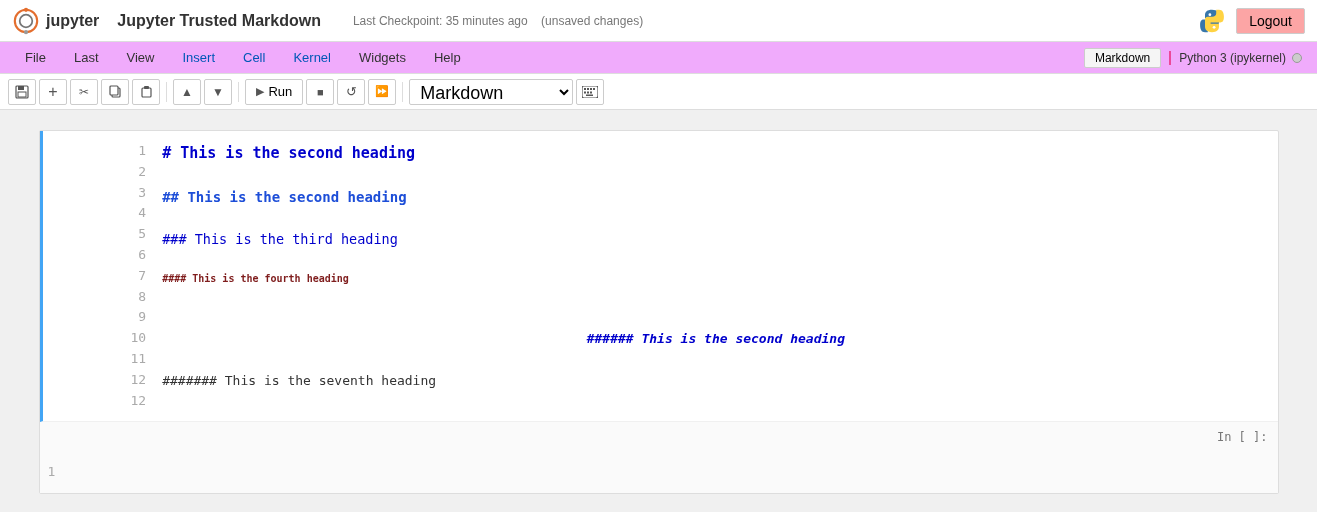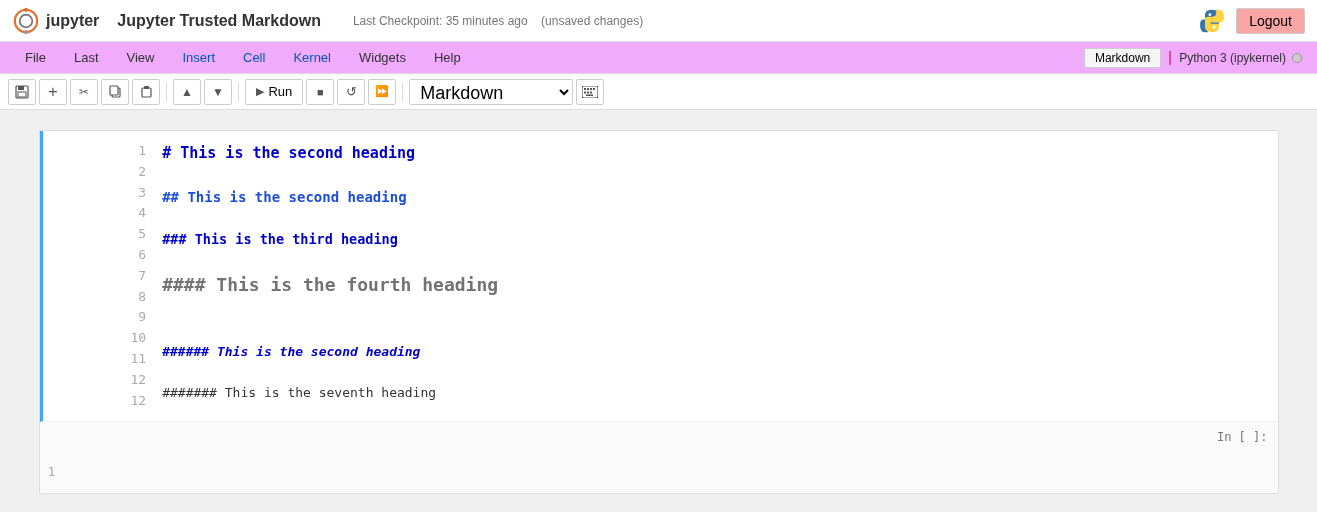--- a/index.html
+++ b/index.html
@@ -234,24 +234,24 @@
       line-height: 1.6;
     }
     .code-line {
       line-height: 1.6;
       white-space: pre;
     }
 
     
     .h1-line { color: #0000cc; font-weight: bold; font-size: 15px; }
     .h2-line { color: #1d4ed8; font-weight: bold; font-size: 14px; }
-    .h3-line { color: #0000cc; font-weight: bold; font-size: 13.5px; }
-    .h4-line { color: #737373; font-weight: bold; font-size: 18px; }
+    .h3-line { color: #0000cc; font-weight: normal; font-size: 13.5px; }
+    .h4-line { color: #7f1d1d; font-weight: bold; font-size: 10px; }
     .h5-line { color: #0000cc; font-style: italic; font-weight: bold; font-size: 13px; }
-    .h6-line { color: #0000cc; font-style: italic; font-weight: bold; font-size: 13px; }
+    .h6-line { color: #0000cc; font-style: italic; font-weight: bold; font-size: 13px; text-align: center; }
     .h7-line { color: #333; font-family: monospace; font-size: 13px; }
     .empty-line { color: #333; }
 
     
     .output-cell {
       display: flex;
       background: #fafafa;
       flex-direction: column;
     }
     .output-prompt {

